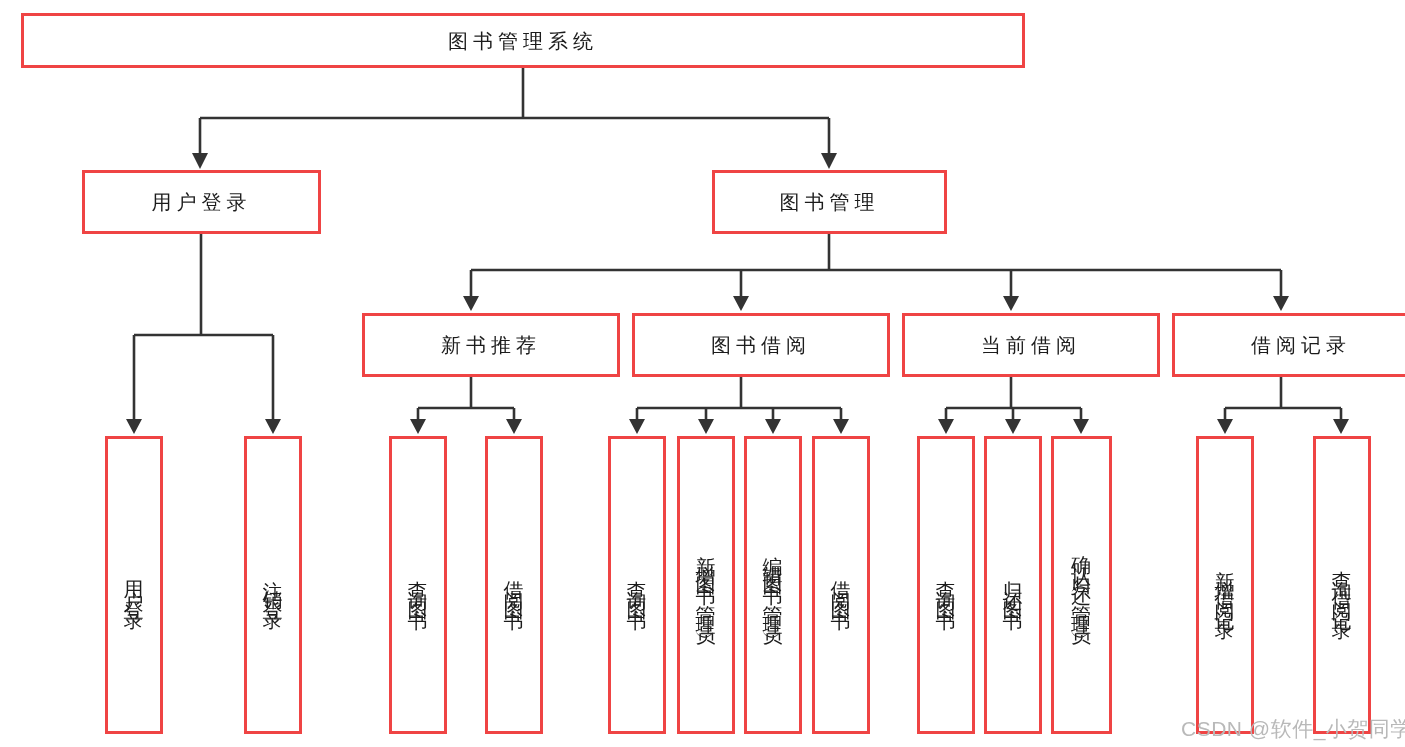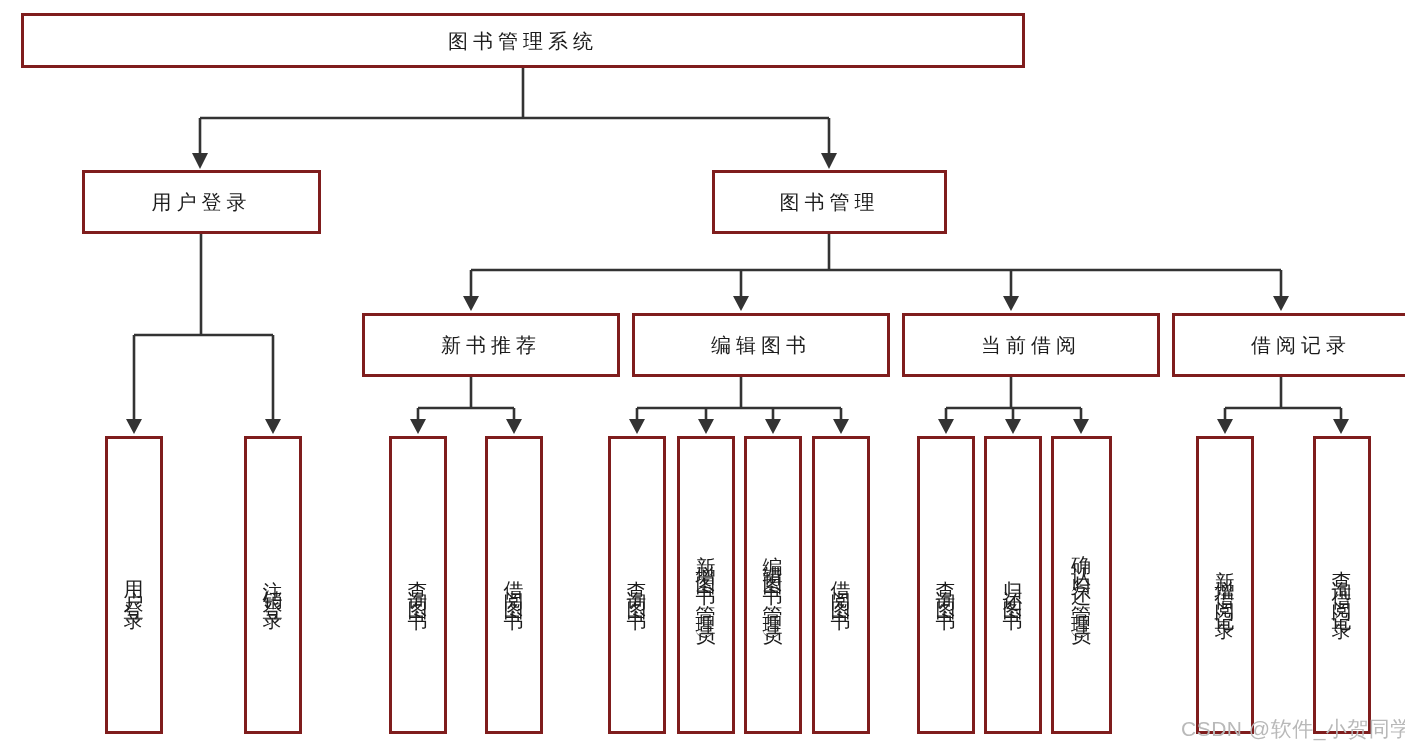--- a/index.html
+++ b/index.html
@@ -12,21 +12,21 @@
   }
   .connector-layer{
     position:absolute;left:0;top:0;width:1405px;height:747px;
     z-index:1;
   }
   .connector-layer line{stroke:#333333;stroke-width:2.6;}
   .connector-layer polygon{fill:#333333;stroke:none;}
   .node{
     position:absolute;
     background:#ffffff;
-    border:3px solid #7f1d1d;
+    border:3px solid #ef4444;
     box-sizing:border-box;
     display:flex;align-items:center;justify-content:center;
     color:#1c1c1c;
     z-index:2;
   }
   .node .hlabel{
     font-size:20px;
     letter-spacing:5px;
     white-space:nowrap;
     line-height:1;
@@ -165,21 +165,21 @@
     <span class="hlabel">用户登录</span>
   </div>
   <div class="node n-book-mgmt">
     <span class="hlabel">图书管理</span>
   </div>
 
   <div class="node n-l3 n-new-book">
     <span class="hlabel">新书推荐</span>
   </div>
   <div class="node n-l3 n-book-borrow">
-    <span class="hlabel">编辑图书</span>
+    <span class="hlabel">图书借阅</span>
   </div>
   <div class="node n-l3 n-borrow-record">
     <span class="hlabel">借阅记录</span>
   </div>
   <div class="node n-l3 n-current-borrow">
     <span class="hlabel">当前借阅</span>
   </div>
 
   <div class="node leaf lf-1">
     <span class="vlabel">用户登录</span>

